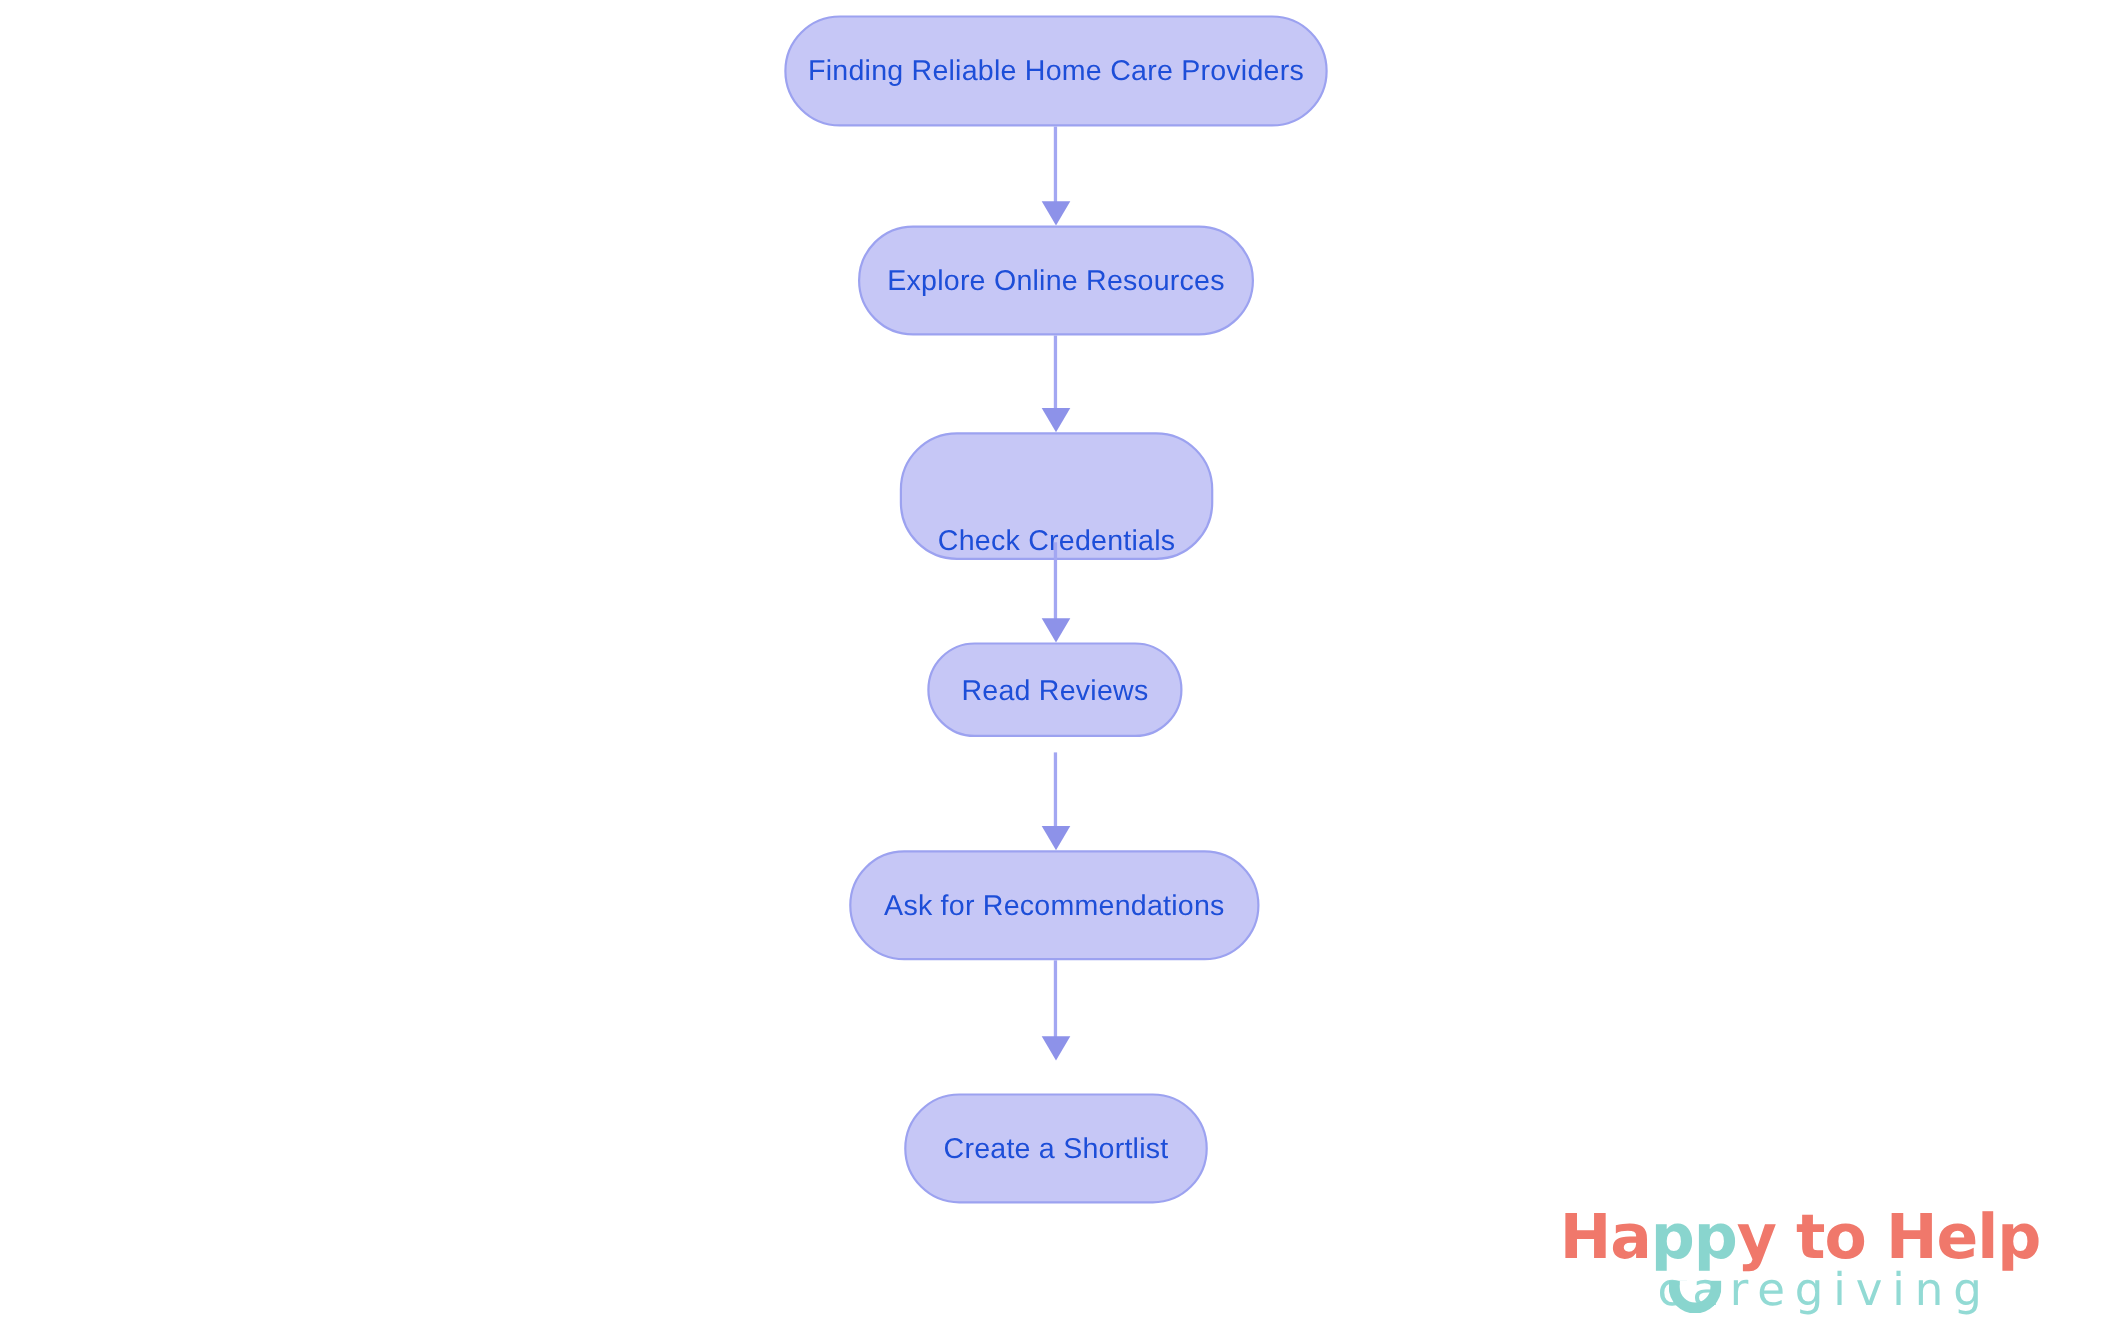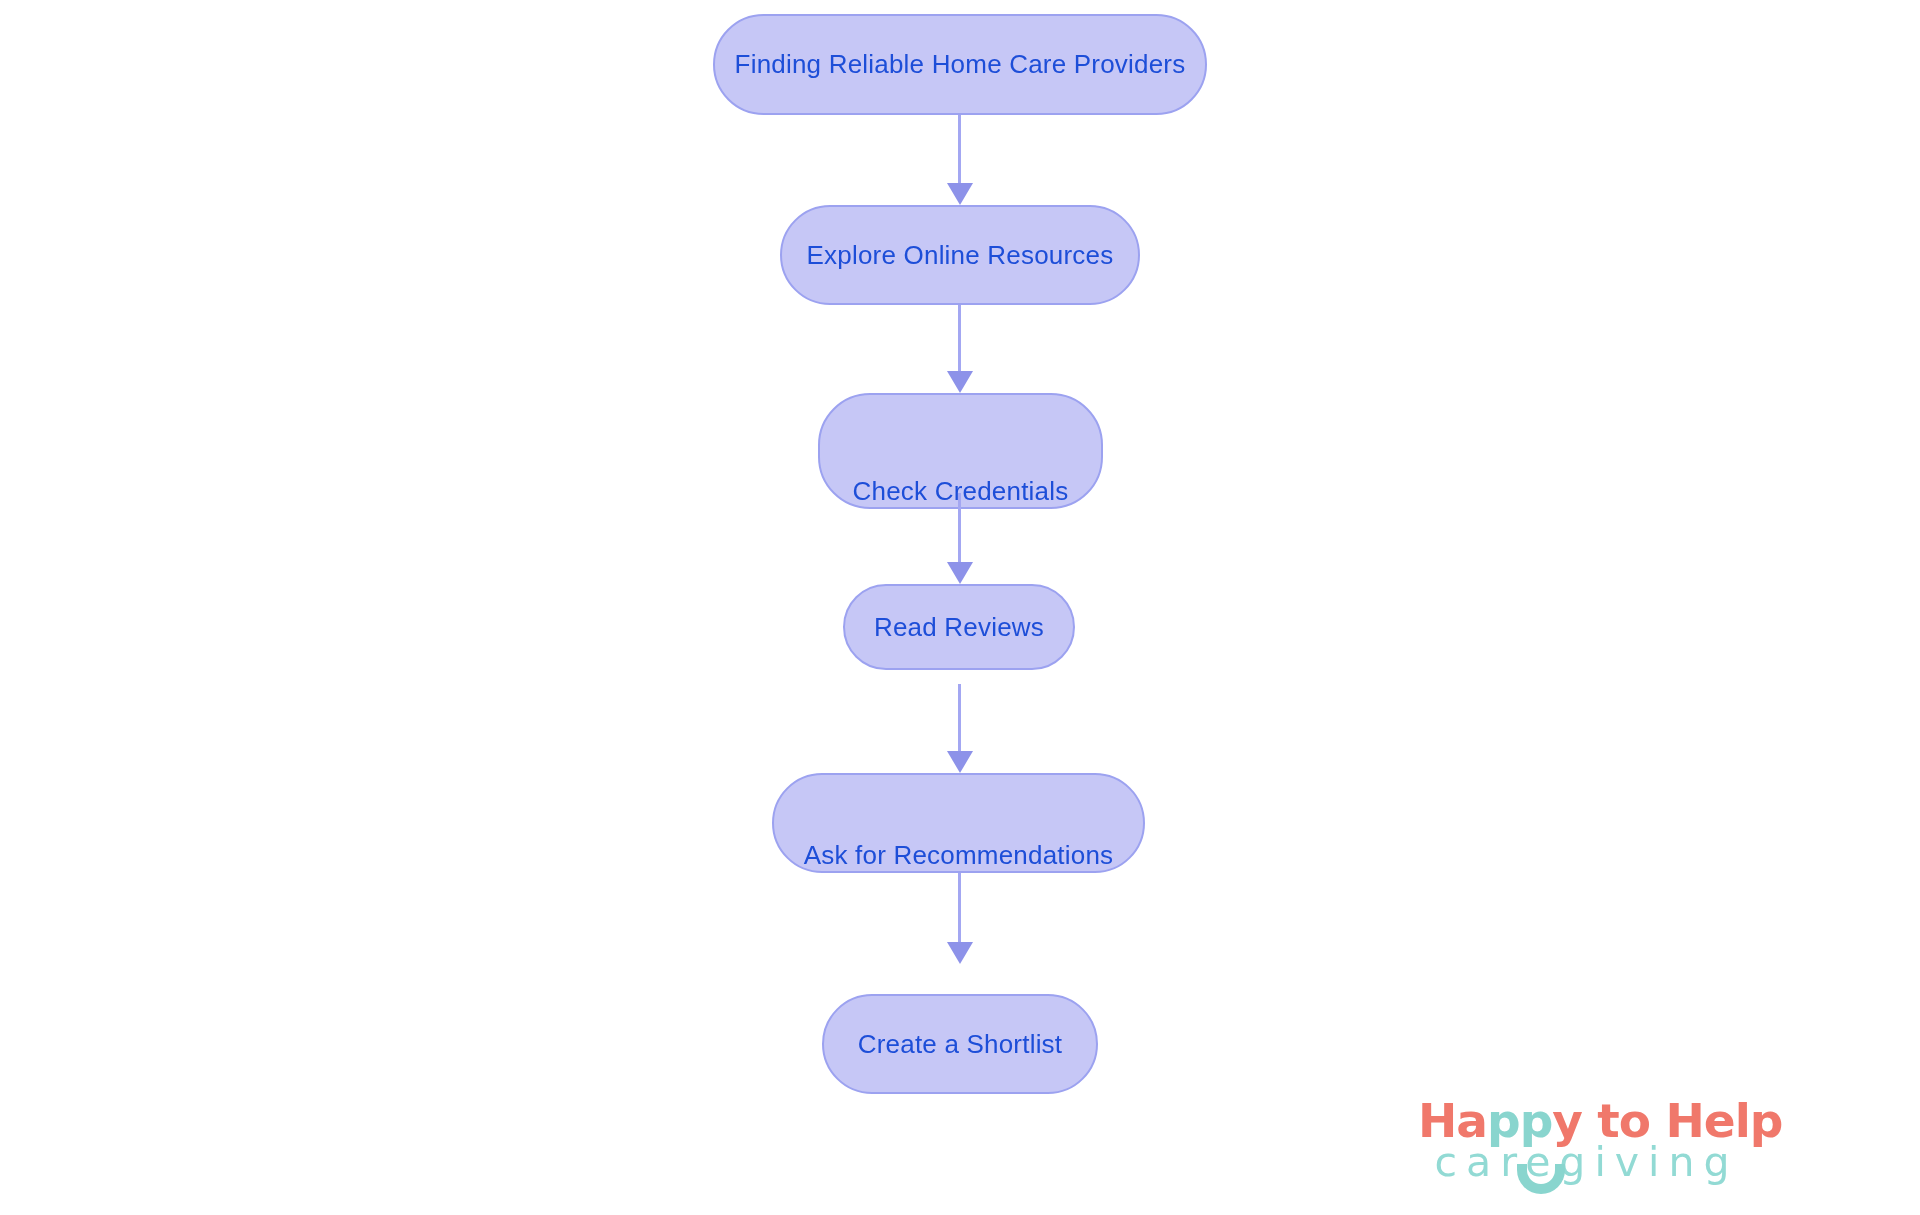--- a/index.html
+++ b/index.html
@@ -24,21 +24,21 @@
     letter-spacing: 0.2px;
     display: flex;
     align-items: center;
     justify-content: center;
     text-align: center;
   }
   .n1 { left: 713px; top: 14px;  width: 494px; height: 101px; }
   .n2 { left: 780px; top: 205px; width: 360px; height: 100px; }
   .n3 { left: 818px; top: 393px; width: 285px; height: 116px; align-items: flex-end; }
   .n4 { left: 843px; top: 584px; width: 232px; height: 86px; }
-  .n5 { left: 772px; top: 773px; width: 373px; height: 100px; align-items: flex-end; }
+  .n5 { left: 772px; top: 773px; width: 373px; height: 100px; }
   .n6 { left: 822px; top: 994px; width: 276px; height: 100px; align-items: center; }
 
   
   .arrow { position: absolute; left: 947px; width: 26px; }
   .a1 { top: 115px; height: 90px; }
   .a2 { top: 305px; height: 88px; }
   .a3 { top: 493px; height: 91px; }
   .a4 { top: 684px; height: 89px; }
   .a5 { top: 873px; height: 91px; }
   .arrow .shaft {
@@ -59,21 +59,21 @@
 
   
   .logo {
     position: absolute;
     left: 1418px;
     top: 1094px;
     font-family: "DejaVu Sans", sans-serif;
   }
   .logo-inner { display: inline-block; position: relative; }
   .logo-main {
-    font-size: 47px;
+    font-size: 56px;
     font-weight: 700;
     letter-spacing: -1px;
     white-space: nowrap;
     line-height: 1.15;
   }
   .seg-coral { color: #f0786b; }
   .seg-teal  { color: #89d5ce; }
   .logo-tagline {
     font-size: 41px;
     font-weight: 400;

